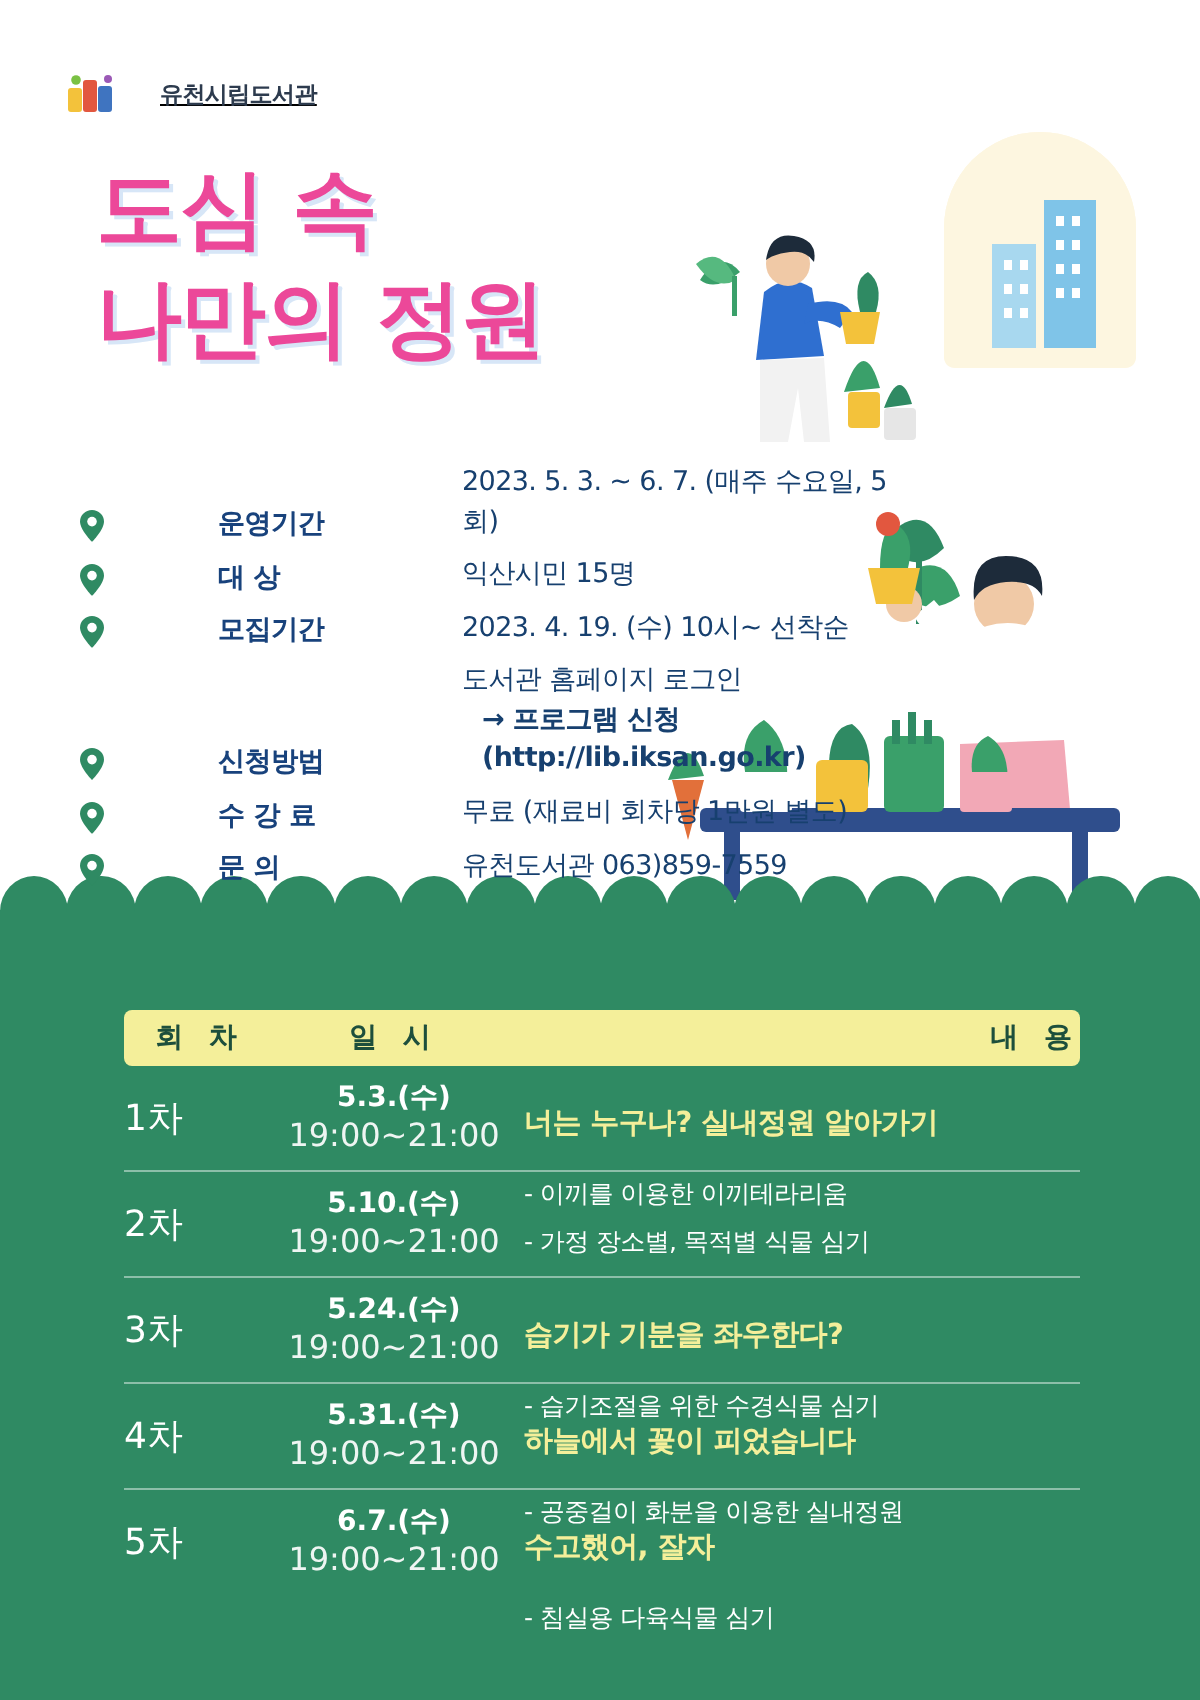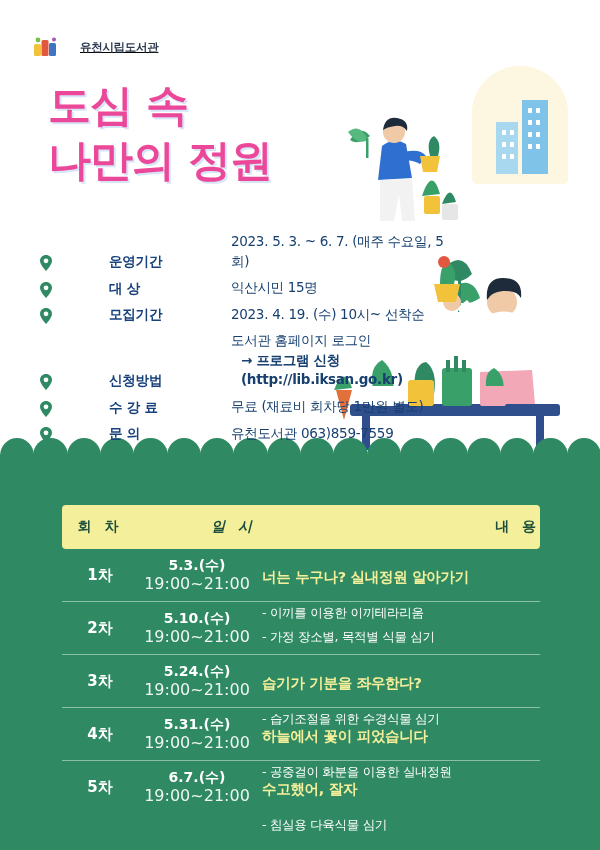--- a/index.html
+++ b/index.html
@@ -75,34 +75,34 @@
     flex:1 1 auto;height:36px;background:#2f8a63;border-radius:50% 50% 0 0;
     margin-right:-1px;
   }
   
   .table{
     position:absolute;left:62px;top:505px;width:478px;
     font-size:13px;
   }
   .thead{
     display:flex;background:#f4ef9a;border-radius:4px;
-    height:44px;align-items:center;
+    height:28px;align-items:center;
     color:#1d4f3c;font-weight:bold;font-size:14px;
   }
   .th-c1{flex:0 0 76px;text-align:center;letter-spacing:4px;}
-  .th-c2{flex:0 0 118px;text-align:right;letter-spacing:4px;font-style:italic;}
+  .th-c2{flex:0 0 118px;text-align:center;letter-spacing:4px;}
   .th-c3{flex:1 1 auto;text-align:right;letter-spacing:4px;}
   .trow{
     display:flex;align-items:center;
     height:52px;
     border-bottom:1px solid rgba(255,255,255,0.45);
     color:#ffffff;
   }
   .trow:last-child{border-bottom:none;}
-  .c1{flex:0 0 76px;text-align:center;font-weight:bold;font-size:15px;}
+  .c1{flex:0 0 76px;text-align:left;font-weight:normal;font-size:18px;}
   .c2{flex:0 0 118px;text-align:center;}
   .c2 .d{font-weight:bold;font-size:14px;display:block;line-height:1.25;}
   .c2 .t{font-size:16px;display:block;opacity:.92;}
   .c3{flex:1 1 auto;padding-left:6px;}
   .c3 .title{color:#f4ef9a;font-weight:bold;font-size:14.5px;display:block;letter-spacing:-0.3px;margin-top:40px;}
   .c3 .desc{color:#ffffff;font-size:12.5px;display:block;letter-spacing:-0.3px;margin-top:18px;}
   
   .ill{position:absolute;}
   .window-frame{
     left:472px;top:66px;width:96px;height:118px;

